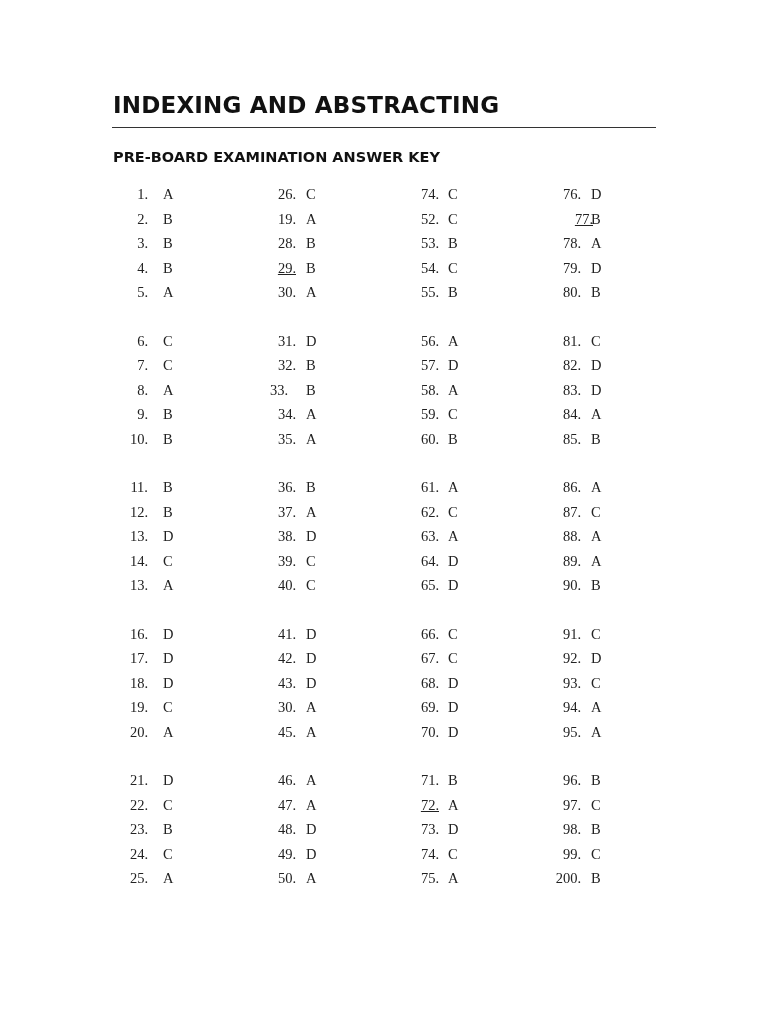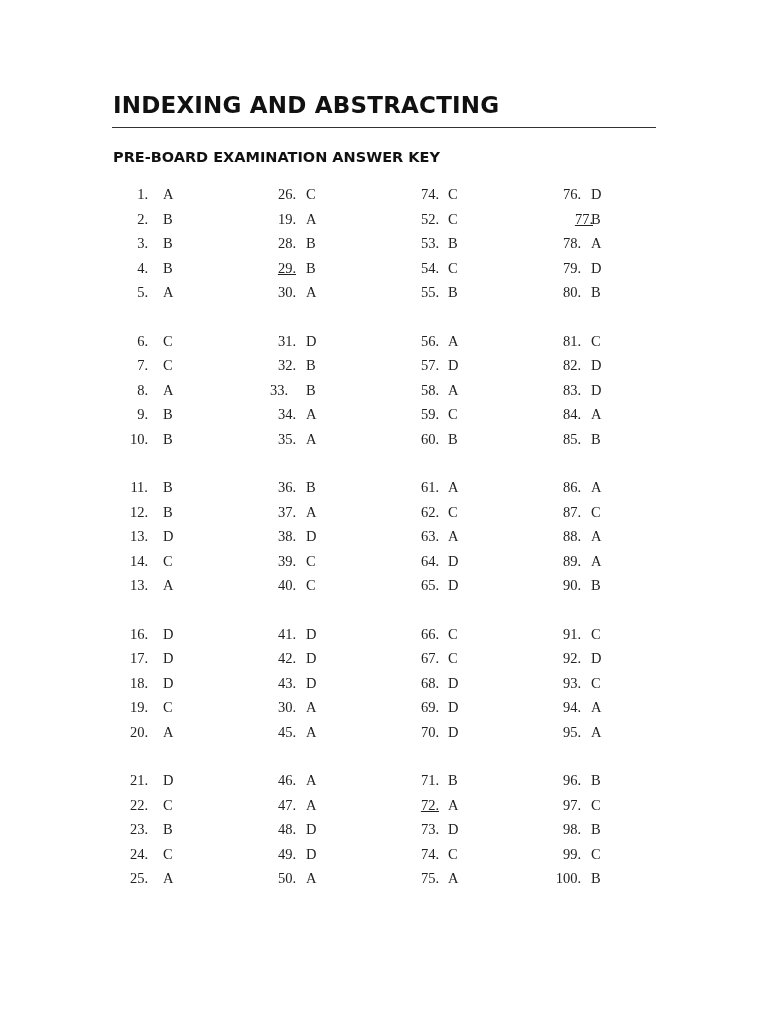--- a/index.html
+++ b/index.html
@@ -472,18 +472,18 @@
         </div>
         <div class="row">
           <span class="num" style="right: auto; left: 0px; width: 34px;">98.</span>
           <span class="ans" style="left: 44px;">B</span>
         </div>
         <div class="row">
           <span class="num" style="right: auto; left: 0px; width: 34px;">99.</span>
           <span class="ans" style="left: 44px;">C</span>
         </div>
         <div class="row">
-          <span class="num" style="right: auto; left: 0px; width: 34px;">100.</span>
+          <span class="num" style="right: auto; left: 0px; width: 34px;">200.</span>
           <span class="ans" style="left: 44px;">B</span>
         </div>
       </div>
     </div>
   </div>
 
 </body></html>

